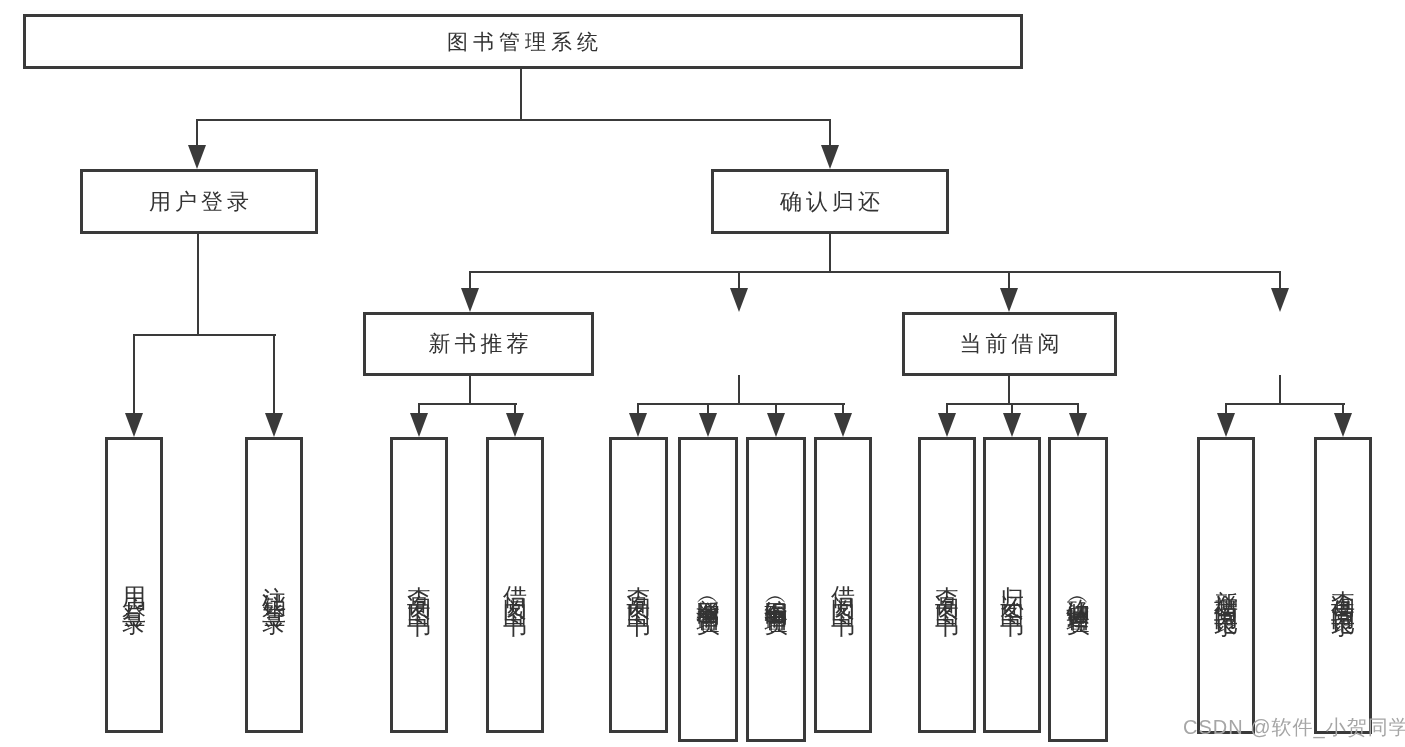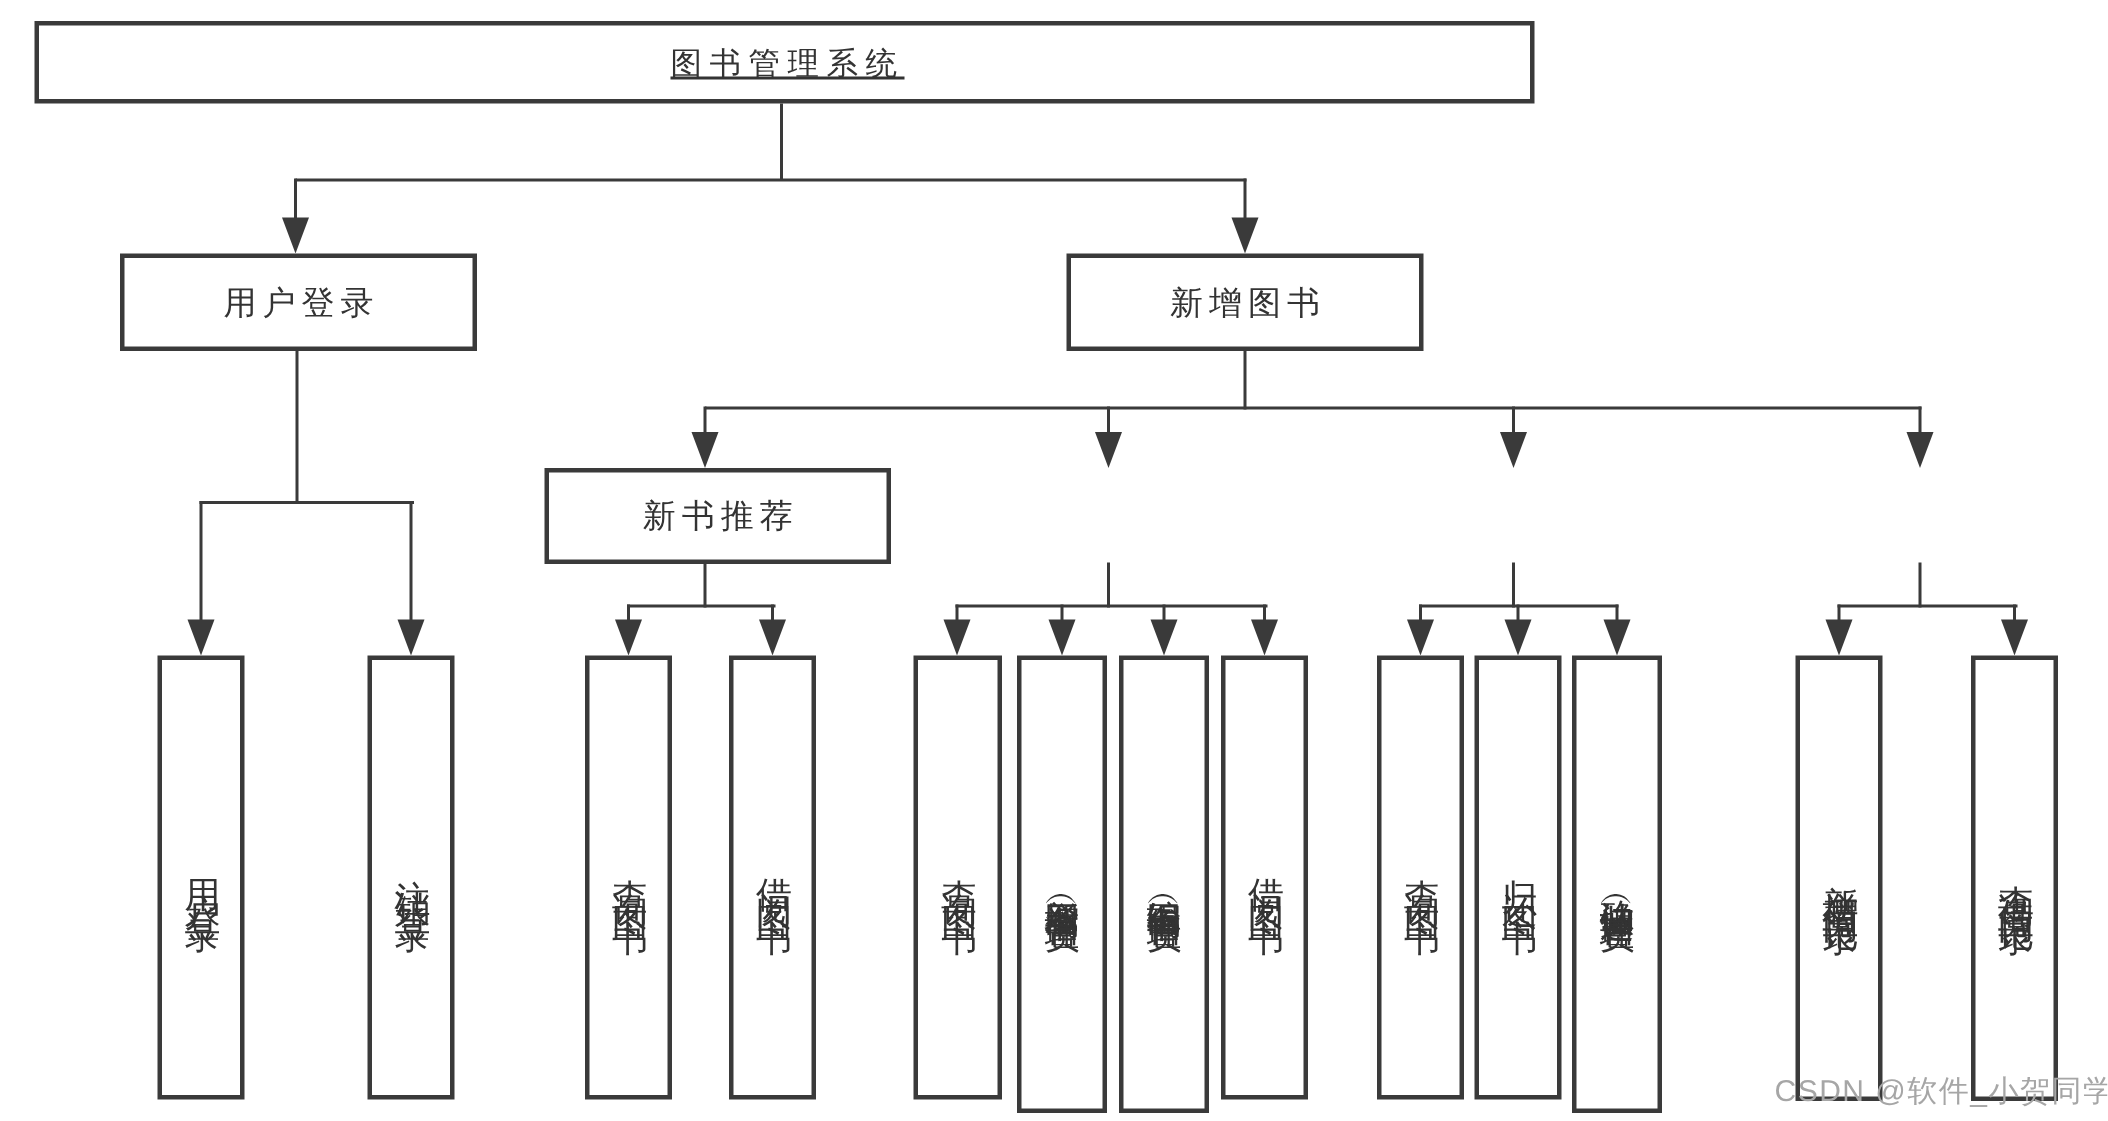--- a/index.html
+++ b/index.html
@@ -21,21 +21,21 @@
     justify-content:center;
     z-index:2;
   }
   .h-label{
     color:#333333;
     font-size:22px;
     letter-spacing:4px;
     text-indent:4px;
     white-space:nowrap;
   }
-  .root-label{font-size:21px;letter-spacing:5px;text-decoration:underline;}
+  .root-label{font-size:21px;letter-spacing:5px;}
   .v-label{
     writing-mode:vertical-rl;
     text-orientation:mixed;
     color:#333333;
     font-size:24px;
     letter-spacing:9px;
     line-height:1;
     white-space:nowrap;
   }
   .v-label.long{
@@ -127,28 +127,31 @@
 
   <div class="box" style="left:23px;top:14px;width:1000px;height:55px">
     <span class="h-label root-label">图书管理系统</span>
   </div>
 
   <div class="box" style="left:80px;top:169px;width:238px;height:65px">
     <span class="h-label">用户登录</span>
   </div>
 
   <div class="box" style="left:711px;top:169px;width:238px;height:65px">
-    <span class="h-label">新增图书</span>
+    <span class="h-label">确认归还</span>
   </div>
 
   <div class="box" style="left:363px;top:312px;width:231px;height:64px">
     <span class="h-label">新书推荐</span>
   </div>
 
 
+  <div class="box" style="left:902px;top:312px;width:215px;height:64px">
+    <span class="h-label">当前借阅</span>
+  </div>
 
 
   <div class="box" style="left:105px;top:437px;width:58px;height:296px">
     <span class="v-label">用户登录</span>
   </div>
   <div class="box" style="left:245px;top:437px;width:58px;height:296px">
     <span class="v-label">注销登录</span>
   </div>
 
   <div class="box" style="left:390px;top:437px;width:58px;height:296px">

